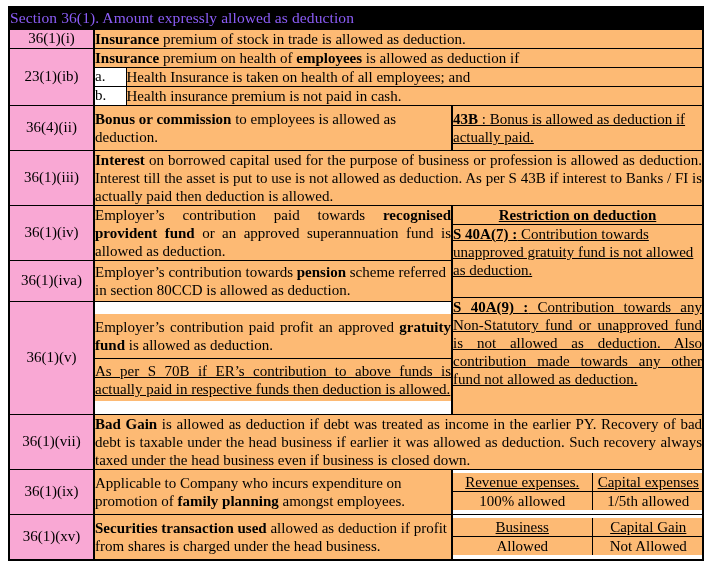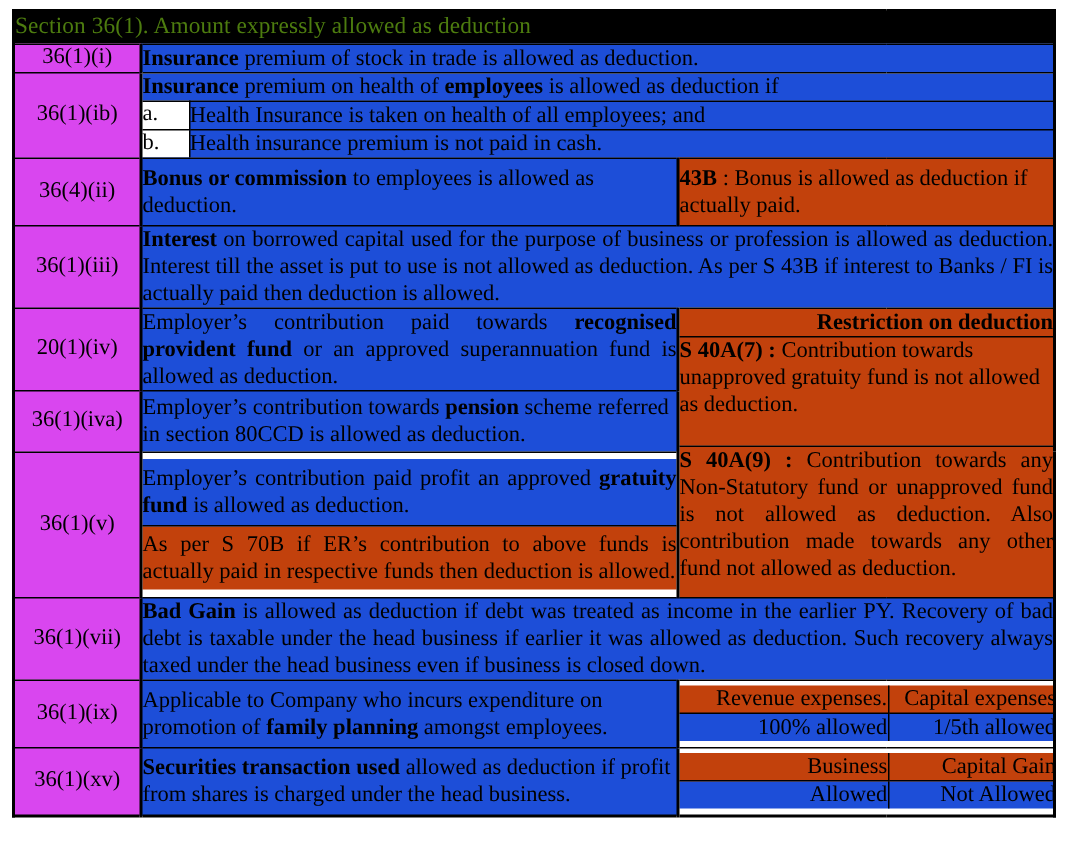--- a/index.html
+++ b/index.html
@@ -30,48 +30,48 @@
   }
   table.main > tbody > tr > td {
     border: 1px solid #000;
     vertical-align: middle;
     padding: 0;
   }
 
   
   .hdr-cell {
     background: #000000;
-    color: #4d7c0f;
+    color: #8b5cf6;
     font-size: 15.5px;
     line-height: 1.35;
     padding: 3px 0 3px 8px;
     letter-spacing: .1px;
   }
 
   
   .idcell {
-    background: #d946ef;
+    background: #f9a8d4;
     text-align: center;
     font-size: 15px;
     width: 85px;
     padding: 2px 1px;
     border-right: 2px solid #000 !important;
   }
 
   
   .body-cell {
     font-size: 15px;
     line-height: 1.2;
     padding: 2px 5px 3px 5px;
     text-align: left;
-    background: #1d4ed8;
-  }
-  .body-cell.gray { background: #c2410c; }
+    background: #fdba74;
+  }
+  .body-cell.gray { background: #fdba74; text-decoration: underline; }
   .body-cell.just { text-align: justify; text-align-last: left; }
-  .body-cell.ctr  { text-align: right; }
+  .body-cell.ctr  { text-align: center; }
   .body-cell.bold { font-weight: bold; }
 
   .nest {
     width: 100%;
     border-collapse: collapse;
     table-layout: fixed;
   }
   .nest td {
     border: 1px solid #000;
     padding: 0;
@@ -111,21 +111,21 @@
     </tr>
 
     <tr>
       <td class="idcell">36(1)(i)</td>
       <td class="body-cell" colspan="3">
         <b>Insurance</b><span> premium of stock in trade is allowed as deduction.</span>
       </td>
     </tr>
 
     <tr>
-      <td class="idcell">36(1)(ib)</td>
+      <td class="idcell">23(1)(ib)</td>
       <td colspan="3" style="padding:0">
         <table class="nest">
           <colgroup>
                 <col style="width:31px">
                 <col>
               </colgroup>
           <tbody>
             <tr>
               <td class="body-cell" colspan="2"><b>Insurance</b><span> premium on health of </span><b>employees</b><span> is allowed as deduction if</span></td>
             </tr>
@@ -153,37 +153,37 @@
     </tr>
 
     <tr>
       <td class="idcell">36(1)(iii)</td>
       <td class="body-cell just" colspan="3">
         <b>Interest</b><span> on borrowed capital used for the purpose of business or profession is allowed as deduction. Interest till the asset is put to use is not allowed as deduction. As per S 43B if interest to Banks / FI is actually paid then deduction is allowed.</span>
       </td>
     </tr>
 
     <tr>
-      <td class="idcell">20(1)(iv)</td>
+      <td class="idcell">36(1)(iv)</td>
       <td class="body-cell just split-l" style="height:54px">
         <span>Employer’s contribution paid towards </span><b>recognised provident fund</b><span> or an approved superannuation fund is allowed as deduction.</span>
       </td>
       <td colspan="2" rowspan="3" style="padding:0;vertical-align:top">
         <table class="nest">
           <tbody>
             <tr>
               <td class="body-cell gray ctr bold">Restriction on deduction</td>
             </tr>
             <tr>
               <td class="body-cell gray" style="height:72px;vertical-align:top">
                 <b>S 40A(7) :</b><span> Contribution towards unapproved gratuity fund is not allowed as deduction.</span>
               </td>
             </tr>
             <tr>
-              <td class="body-cell gray just" style="height:100px;vertical-align:top">
+              <td class="body-cell gray just" style="height:116px;vertical-align:top">
                 <b>S 40A(9) :</b><span> Contribution towards any Non-Statutory fund or unapproved fund is not allowed as deduction. Also contribution made towards any other fund not allowed as deduction.</span>
               </td>
             </tr>
           </tbody>
         </table>
       </td>
     </tr>
 
     <tr>
       <td class="idcell">36(1)(iva)</td>

